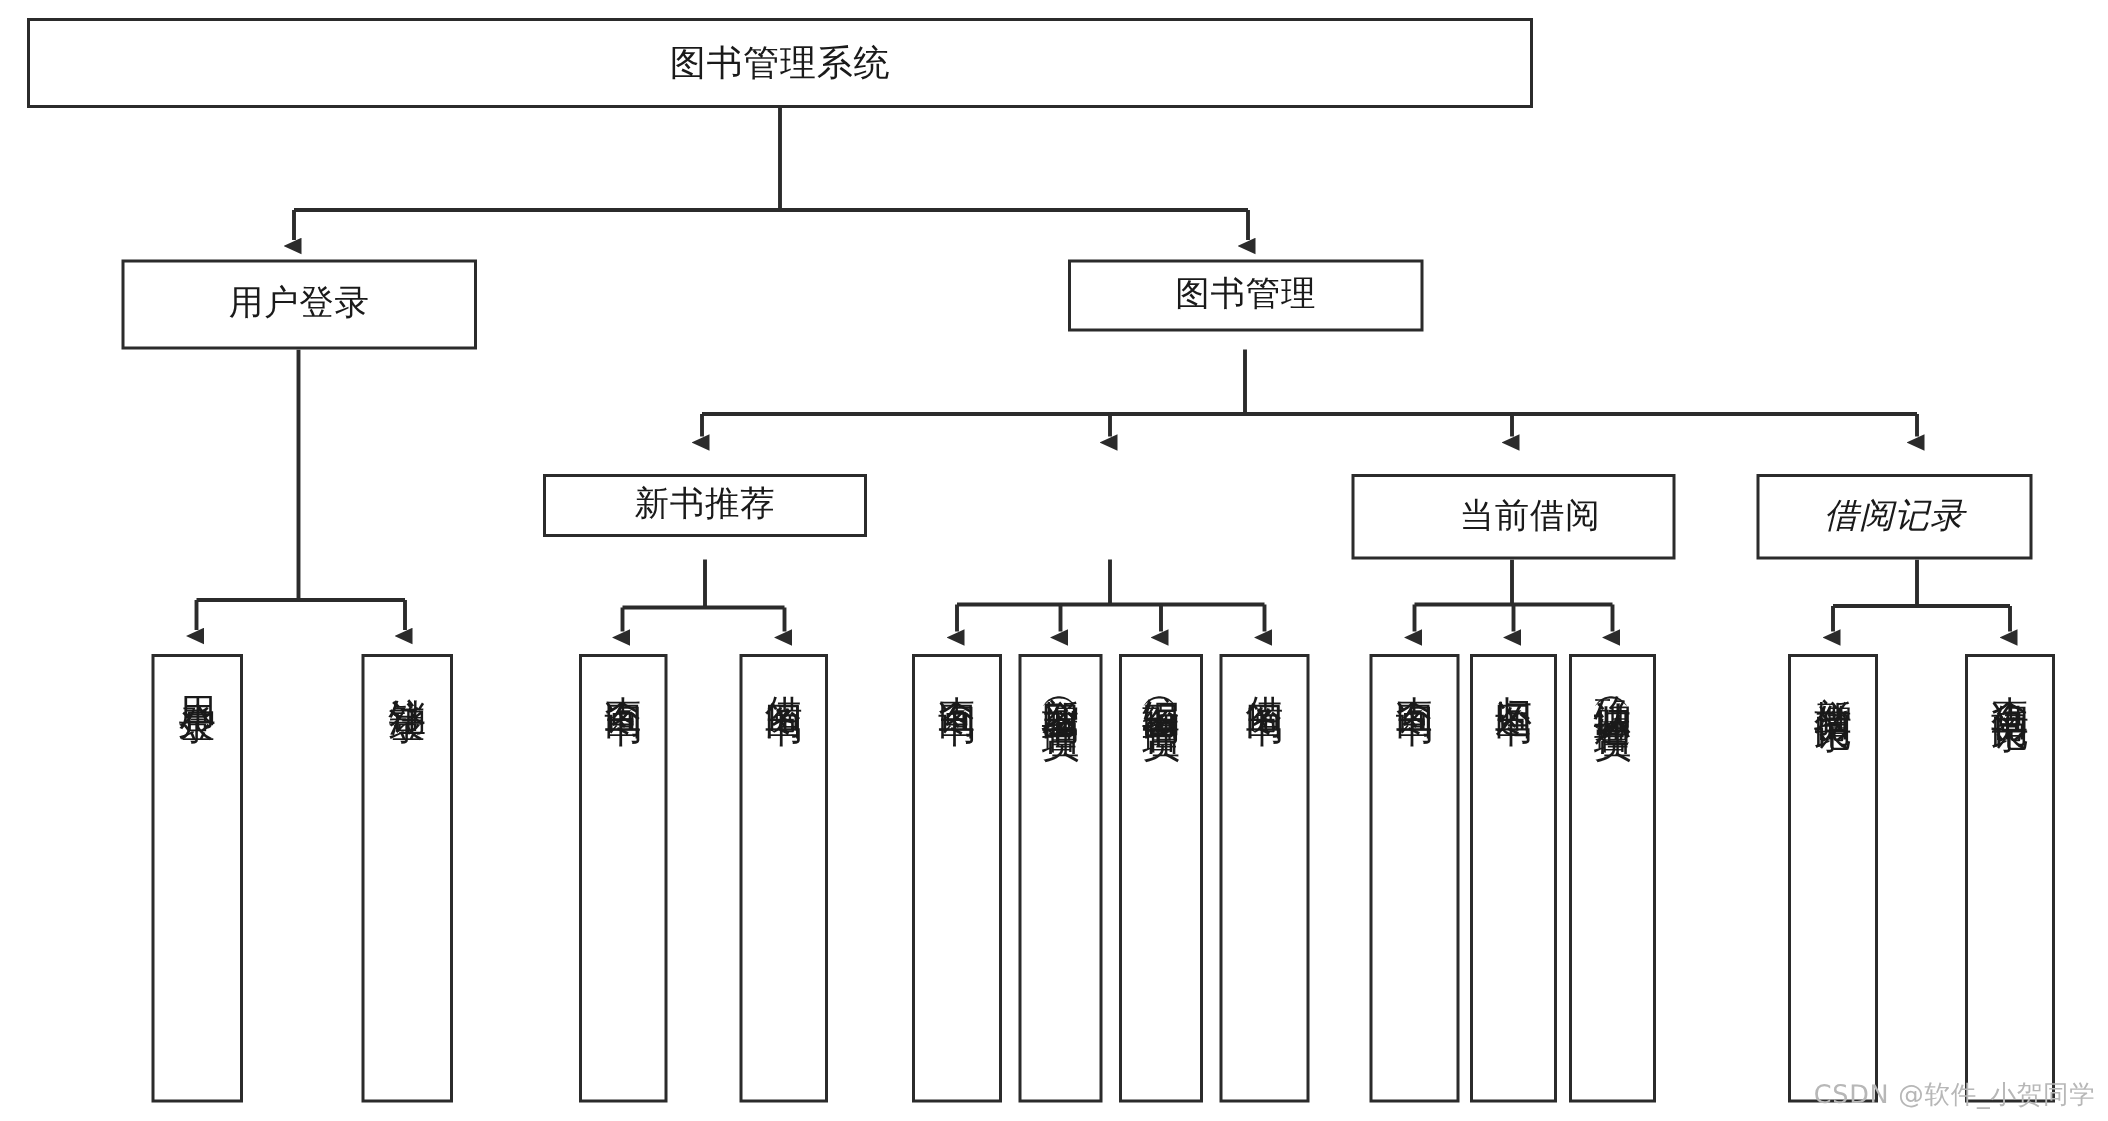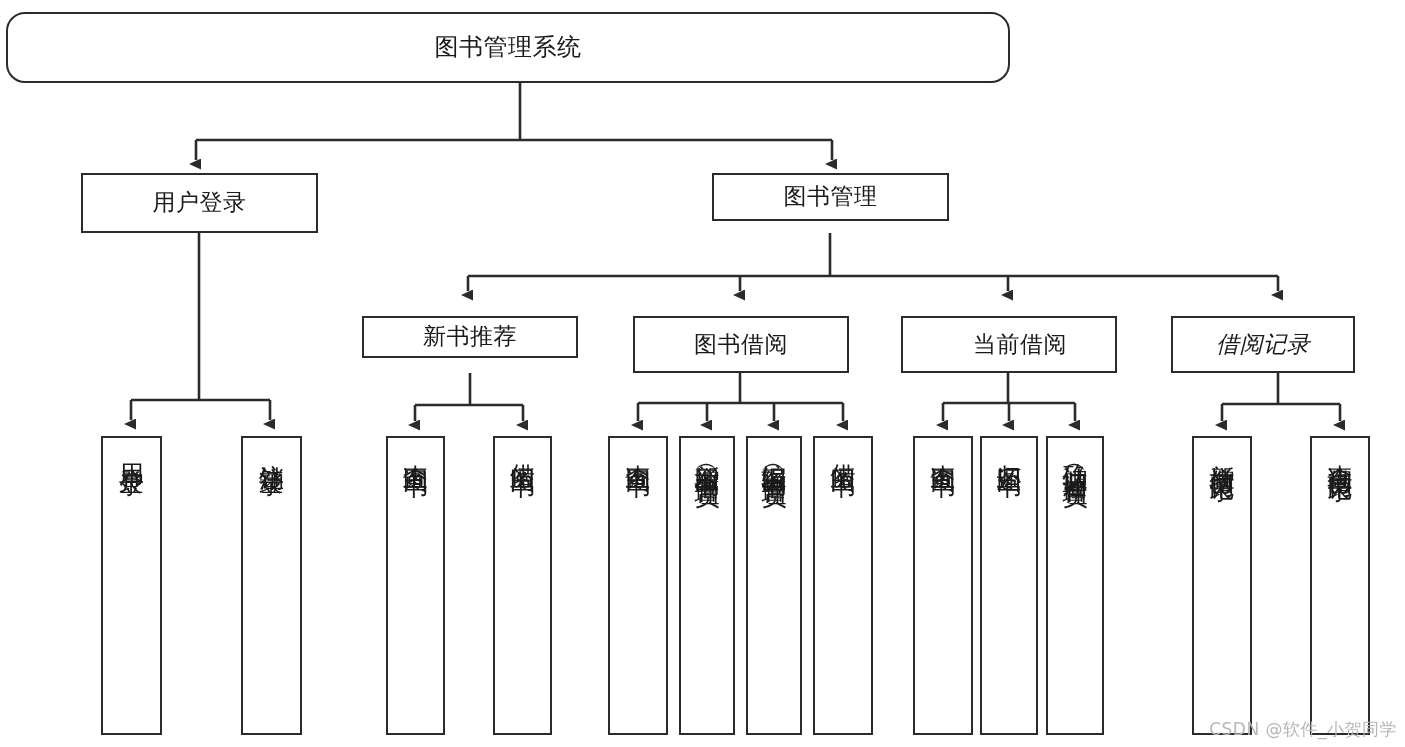--- a/index.html
+++ b/index.html
@@ -114,36 +114,33 @@
       <path d="M1009,403 L1009,421" marker-end="url(#arrow)"></path>
       <path d="M1075,403 L1075,421" marker-end="url(#arrow)"></path>
 
       <path d="M1278,373 L1278,404"></path>
       <path d="M1222,404 L1340,404"></path>
       <path d="M1222,404 L1222,421" marker-end="url(#arrow)"></path>
       <path d="M1340,404 L1340,421" marker-end="url(#arrow)"></path>
     </g>
   </svg>
 
-  <div class="node horiz root" style="left:6px; top:12px; width:1004px; height:71px;border-radius:19px;">
+  <div class="node horiz root" style="left:18px; top:12px; width:1004px; height:60px;">
     <span class="lbl">图书管理系统</span>
   </div>
 
   <div class="node horiz" style="left:81px; top:173px; width:237px; height:60px;">
     <span class="lbl">用户登录</span>
   </div>
   <div class="node horiz" style="left:712px; top:173px; width:237px; height:48px;">
     <span class="lbl">图书管理</span>
   </div>
 
   <div class="node horiz" style="left:362px; top:316px; width:216px; height:42px;">
     <span class="lbl">新书推荐</span>
-  </div>
-  <div class="node horiz" style="left:633px; top:316px; width:216px; height:57px;">
-    <span class="lbl">图书借阅</span>
   </div>
   <div class="node horiz" style="left:901px; top:316px; width:216px; height:57px;padding-left:22px;">
     <span class="lbl">当前借阅</span>
   </div>
   <div class="node horiz" style="left:1171px; top:316px; width:184px; height:57px;font-style:italic;">
     <span class="lbl">借阅记录</span>
   </div>
 
   <div class="node vert" style="left:101px; top:436px; width:61px; height:299px;">
     <span class="lbl">用户登录</span>

